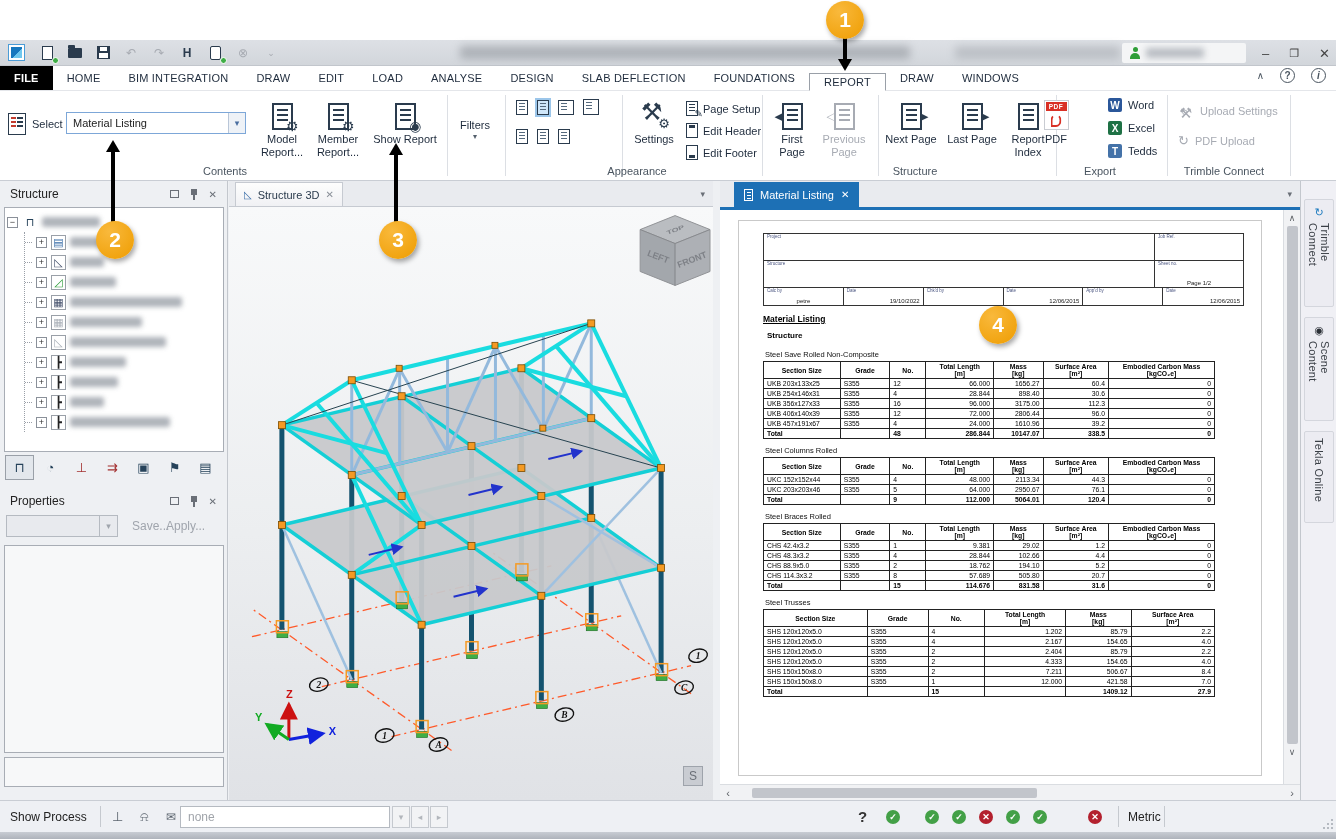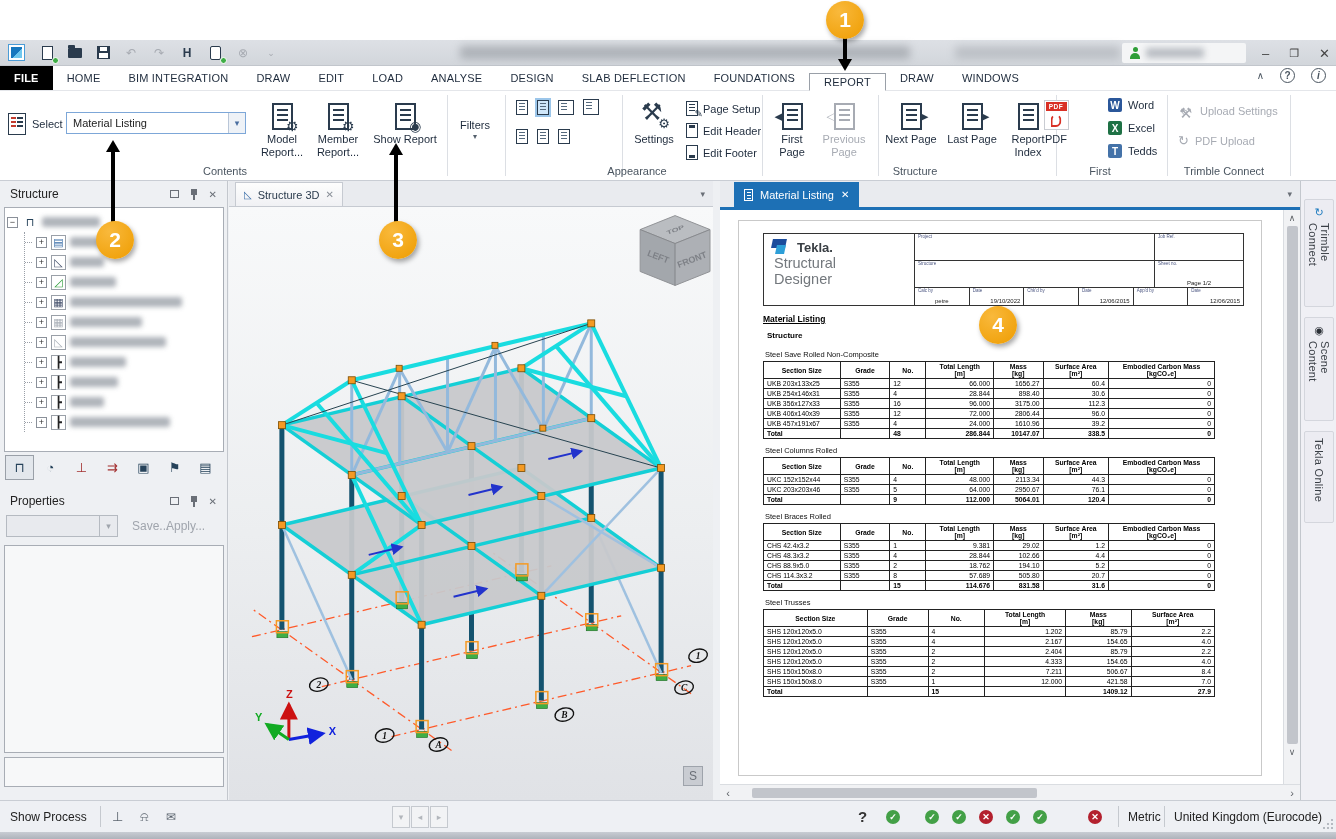--- a/index.html
+++ b/index.html
@@ -388,21 +388,21 @@
       <span>Word</span>
     </div>
     <div class="exprow" style="left:1108px;top:30px;">
       <span class="sqico sq-excel">X</span>
       <span>Excel</span>
     </div>
     <div class="exprow" style="left:1108px;top:53px;">
       <span class="sqico sq-tedds">T</span>
       <span>Tedds</span>
     </div>
-    <div class="grp-label" style="left:1100px;">First</div>
+    <div class="grp-label" style="left:1100px;">Export</div>
     <div class="vdiv" style="left:1167px;"></div>
 
     <div class="exprow dis" style="left:1178px;top:12px;color:#a7abb3;">
       <span class="wrenchico gray" style="width:16px;height:16px;transform:scale(.6);transform-origin:left center;"></span>
       <span>Upload Settings</span>
     </div>
     <div class="exprow dis" style="left:1178px;top:42px;color:#a7abb3;">
       <span style="font-size:13px;color:#a7abb3;">↻</span>
       <span>PDF Upload</span>
     </div>
@@ -748,28 +748,20 @@
           <span class="wdoc"></span>
           <span>Material Listing</span>
           <span style="font-size:10px;">✕</span>
         </div>
         <span class="tab-dd">▾</span>
       </div>
       <div class="blueline"></div>
       <div class="rdoc">
         <div class="page">
           <div class="hdrbox">
-            <div class="logo-cell">
-              <div class="tekla-top">
-                  <span class="tekla-mark"></span>
-                  <span class="tekla-name">Tekla.</span>
-                </div>
-              <div class="tekla-sub">Structural</div>
-              <div class="tekla-sub">Designer</div>
-            </div>
             <div class="hdr-right">
               <div class="hr" style="grid-template-columns:1fr 88px;">
                 <div class="hcell">
                     <div class="hlab">Project</div>
                   </div>
                 <div class="hcell">
                     <div class="hlab">Job Ref.</div>
                   </div>
               </div>
               <div class="hr" style="grid-template-columns:1fr 88px;">
@@ -1188,37 +1180,39 @@
       </div>
     </div>
   </div>
 
   <div class="statusbar">
     <div class="sb-item" style="left:10px;">Show Process</div>
     <div class="sb-div" style="left:100px;"></div>
     <div class="sb-item" style="left:112px;font-size:13px;color:#5b646e;">⊥</div>
     <div class="sb-item" style="left:140px;font-size:13px;color:#5b646e;">⍾</div>
     <div class="sb-item" style="left:166px;font-size:12px;color:#5b646e;">✉</div>
+    <div class="nonebox">
+        <span>none</span>
+      </div>
     <div class="nbtn" style="left:392px;">▾</div>
     <div class="nbtn" style="left:411px;">◂</div>
     <div class="nbtn" style="left:430px;">▸</div>
     <div class="sb-item" style="left:858px;font-weight:bold;font-size:15px;color:#333;">?</div>
     <div class="sb-item" style="left:886px;gap:13px;">
         <span class="stat ok">✓</span>
         <span class="stat ok" style="margin-left: 12px;">✓</span>
         <span class="stat ok">✓</span>
         <span class="stat err">✕</span>
         <span class="stat ok">✓</span>
         <span class="stat ok">✓</span>
         <span class="stat err" style="margin-left: 28px;">✕</span>
       </div>
     <div class="sb-div" style="left:1118px;"></div>
     <div class="sb-item" style="left:1128px;">Metric</div>
     <div class="sb-div" style="left:1164px;"></div>
-    <div class="sb-item" style="left:1174px;">United Kingdom (Eurocode)</div>
     <div class="grip"></div>
   </div>
   <div class="bottom-edge"></div>
 
   <div class="callout" style="left:826px;top:1px;">1</div>
   <div class="aline" style="left:843px;top:38px;height:22px;"></div>
   <div class="ahead down" style="left:838px;top:59px;"></div>
 
   <div class="callout" style="left:96px;top:221px;">2</div>
   <div class="ahead up" style="left:106px;top:140px;"></div>

